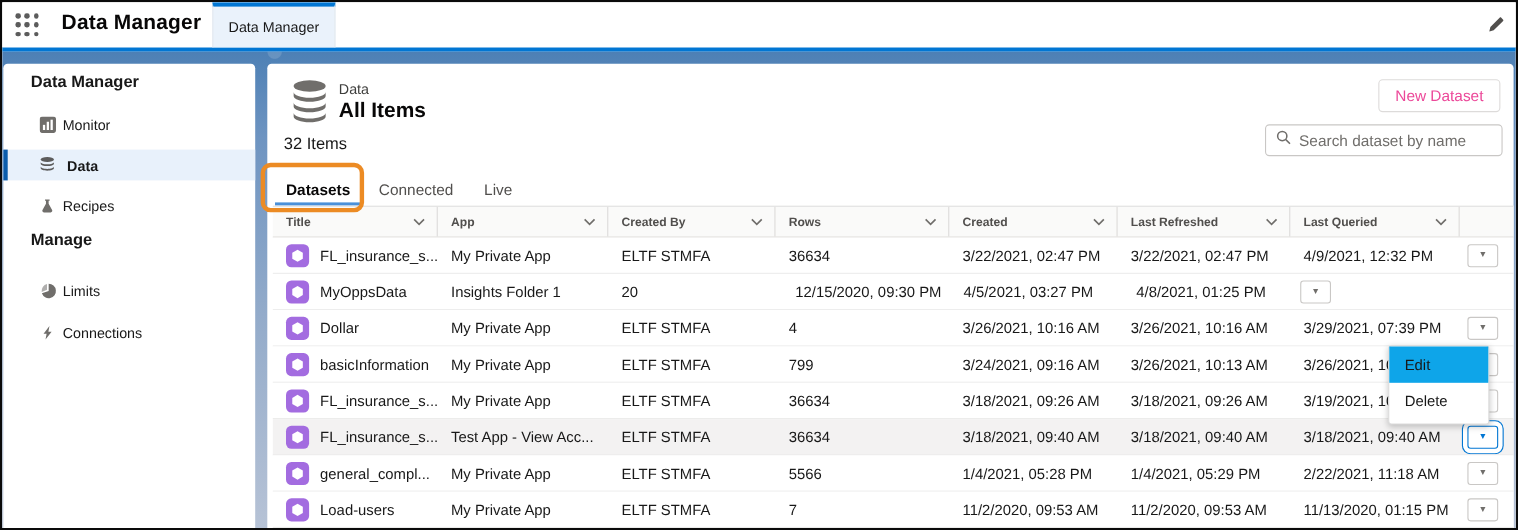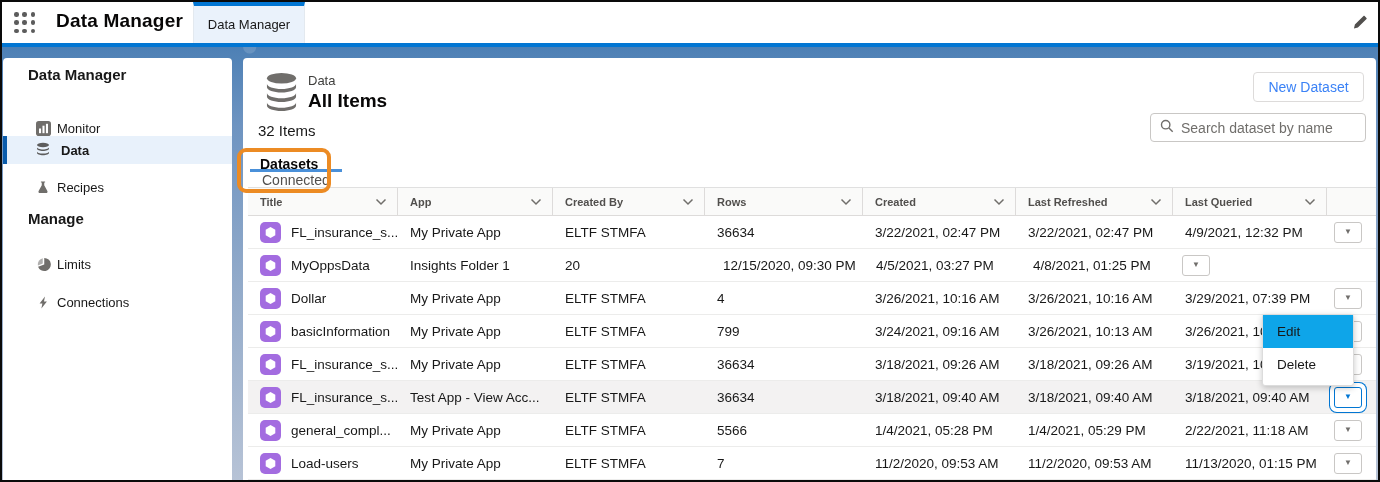--- a/index.html
+++ b/index.html
@@ -39,27 +39,27 @@
   .side-item.selected { background:#e8f1fb; border-left:4px solid #0b5cab; }
   .side-item.selected .slabel { font-weight:700; }
   .side-item.selected .sicon { left:28px; }
 
   
   .db-big { position:absolute; left:20px; top:14px; }
   .entity-label { position:absolute; left:65px; top:15px; font-size:13px; color:#3e3e3c; }
   .page-title { position:absolute; left:65px; top:32px; font-size:19px; font-weight:700; color:#080707; }
   .item-count { position:absolute; left:15px; top:64px; font-size:15px; color:#181818; }
 
-  .new-btn { position:absolute; left:1010px; top:14px; width:111px; height:30px; background:#fff; border:1px solid #dddbda; border-radius:4px; color:#3b82f6; font-size:14px; font-family:"Liberation Sans",sans-serif; cursor:pointer; }
+  .new-btn { position:absolute; left:1010px; top:14px; width:111px; height:30px; background:#fff; border:1px solid #dddbda; border-radius:4px; color:#ec4899; font-size:14px; font-family:"Liberation Sans",sans-serif; cursor:pointer; }
   .search-box { position:absolute; left:907px; top:55px; width:216px; height:29px; border:1px solid #c9c7c5; border-radius:4px; background:#fff; display:flex; align-items:center; padding-left:9px; }
   .search-box input { border:0; outline:0; margin-left:7px; width:170px; font-size:14px; color:#3e3e3c; font-family:"Liberation Sans",sans-serif; }
   .search-box input::placeholder { color:#706e6b; }
 
   
-  .tabbar { position:absolute; left:5px; top:98px; height:31px; display:flex;flex-direction:column; }
+  .tabbar { position:absolute; left:5px; top:98px; height:31px; display:flex; }
   .tab { position:relative; padding:0 14px; display:flex; align-items:center; font-size:14px; color:#514f4d; cursor:pointer; }
   .tab.active { font-weight:700; color:#080707; padding:0 12px; }
   .tab.active::after { content:""; position:absolute; left:2px; right:2px; bottom:0; height:3px; background:#4a90d9; }
 
   .annotation { position:absolute; left:-6px; top:90px; width:94px; height:45px; border:4px solid #ec8b24; border-radius:9px; z-index:6; pointer-events:none; }
 
   
   .table { position:absolute; left:5px; right:0; top:129px; }
   .thead { display:flex; height:29px; background:#fafaf9; border-top:1px solid #e0e0e0; border-bottom:1px solid #dddbda; }
   .th { display:flex; align-items:center; justify-content:space-between; padding:0 10px 0 12px; font-size:11px; font-weight:700; color:#514f4d; border-right:1px solid #dddbda; cursor:pointer; }
@@ -109,21 +109,21 @@
     </div>
   </div>
 
   <div class="blue-strip"></div>
 
   <div class="stage">
 
     <div class="panel sidebar">
       <div class="side-heading" style="top:8px">Data Manager</div>
 
-      <div class="side-item" style="top:56px">
+      <div class="side-item" style="top:41px">
         <span class="sicon">
           <svg width="15" height="15" viewBox="0 0 16 16">
               <rect width="16" height="16" rx="3" fill="#706e6b"></rect>
               <rect x="3.2" y="8" width="2.2" height="5" fill="#fff"></rect>
               <rect x="6.9" y="5" width="2.2" height="8" fill="#fff"></rect>
               <rect x="10.6" y="3" width="2.2" height="10" fill="#fff"></rect>
             </svg>
         </span>
         <span class="slabel">Monitor</span>
       </div>

